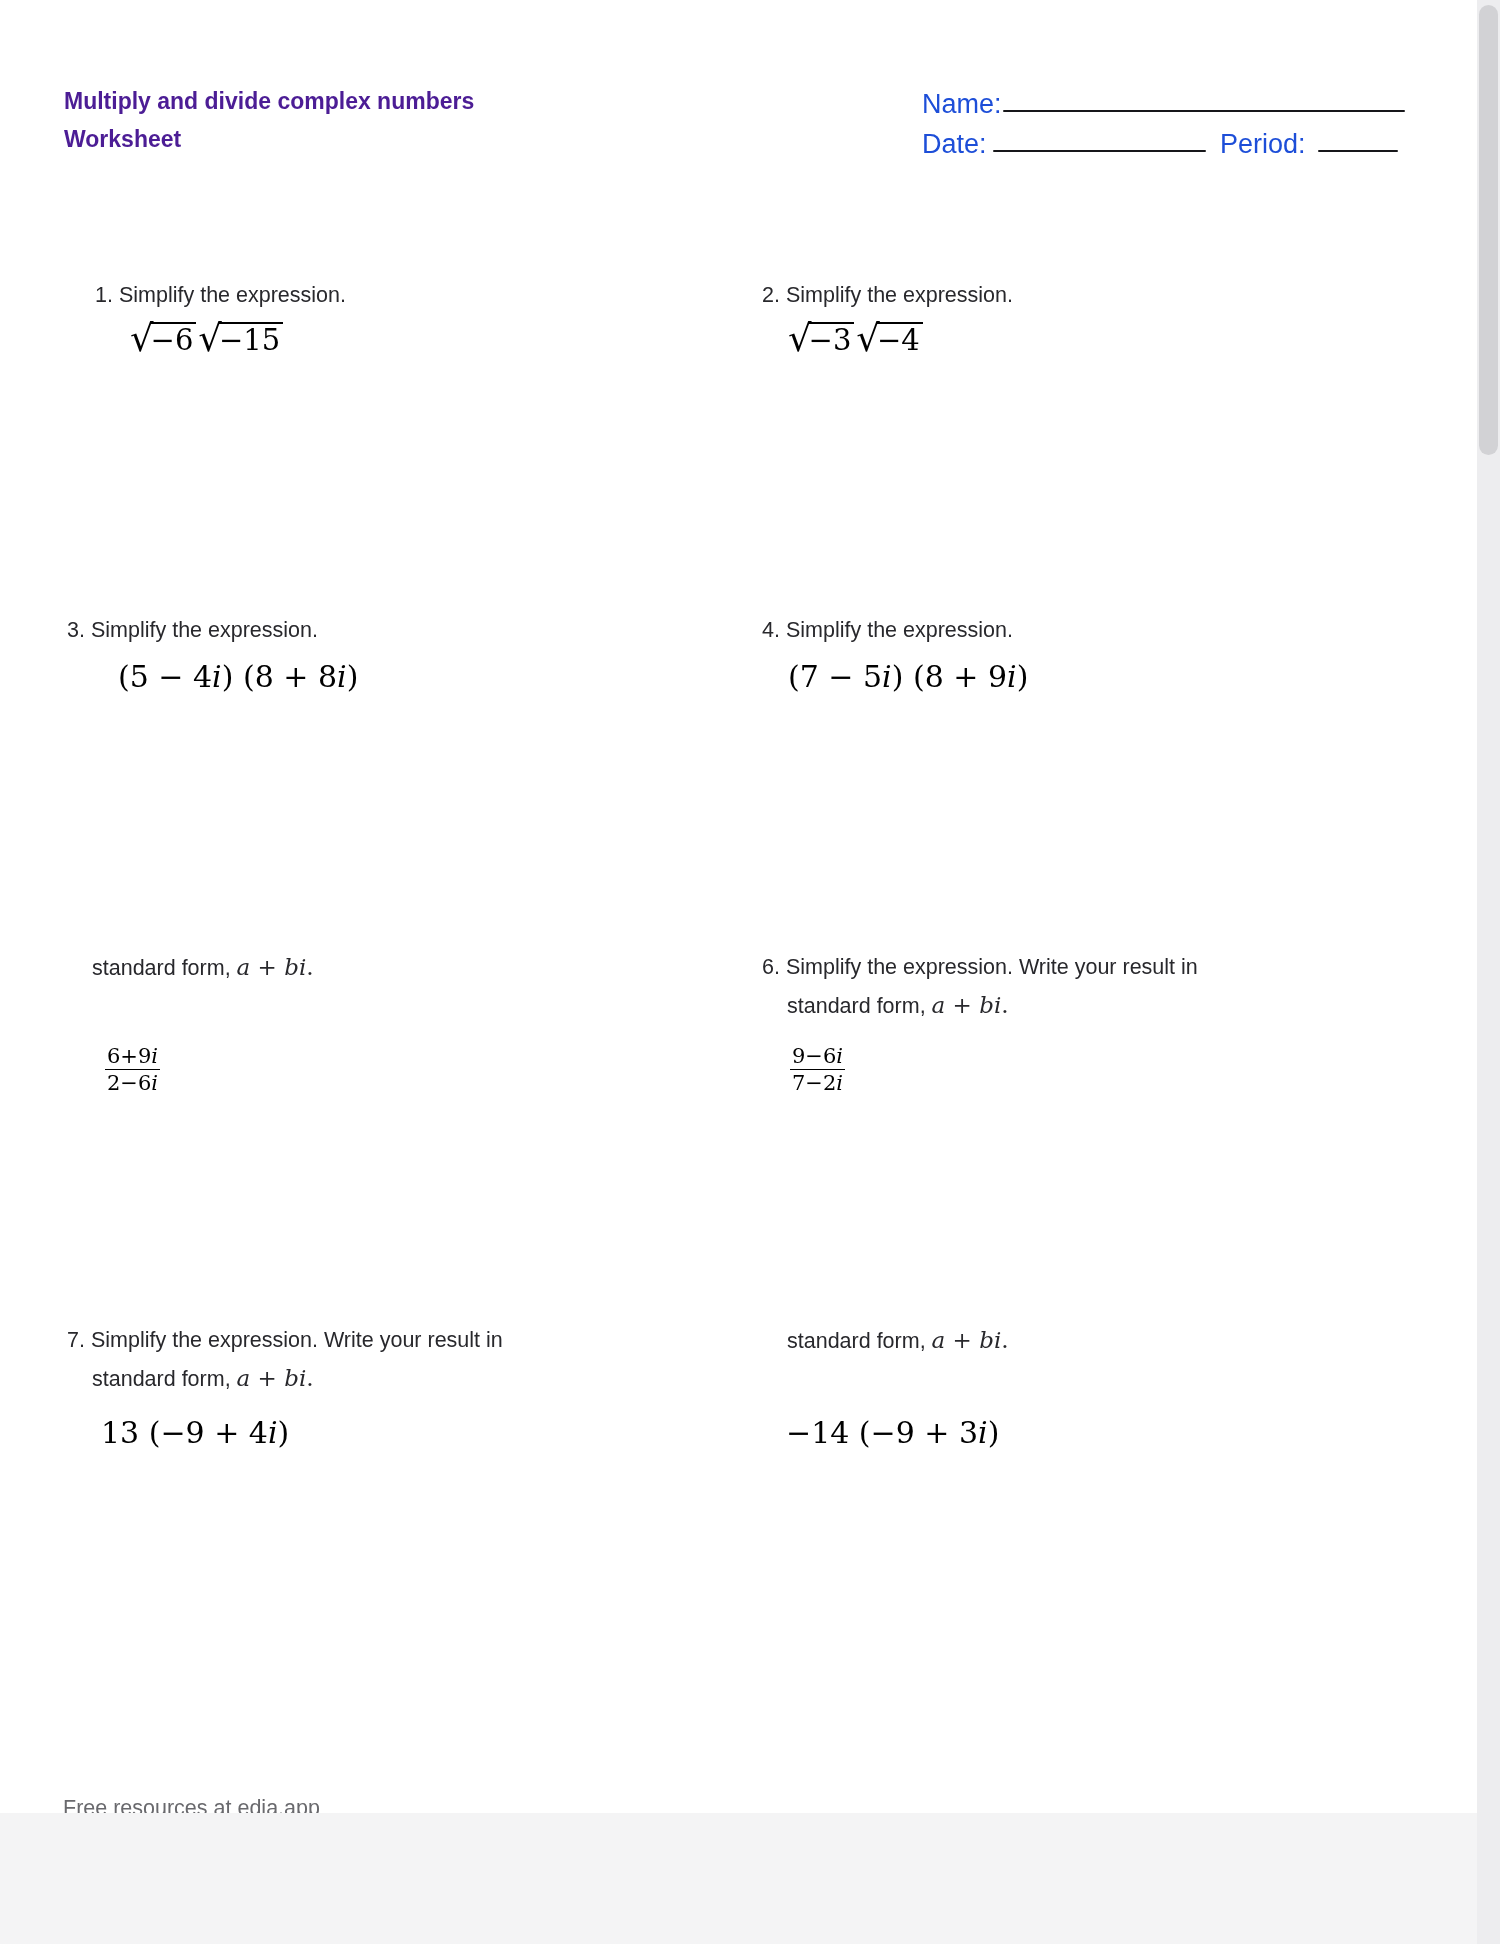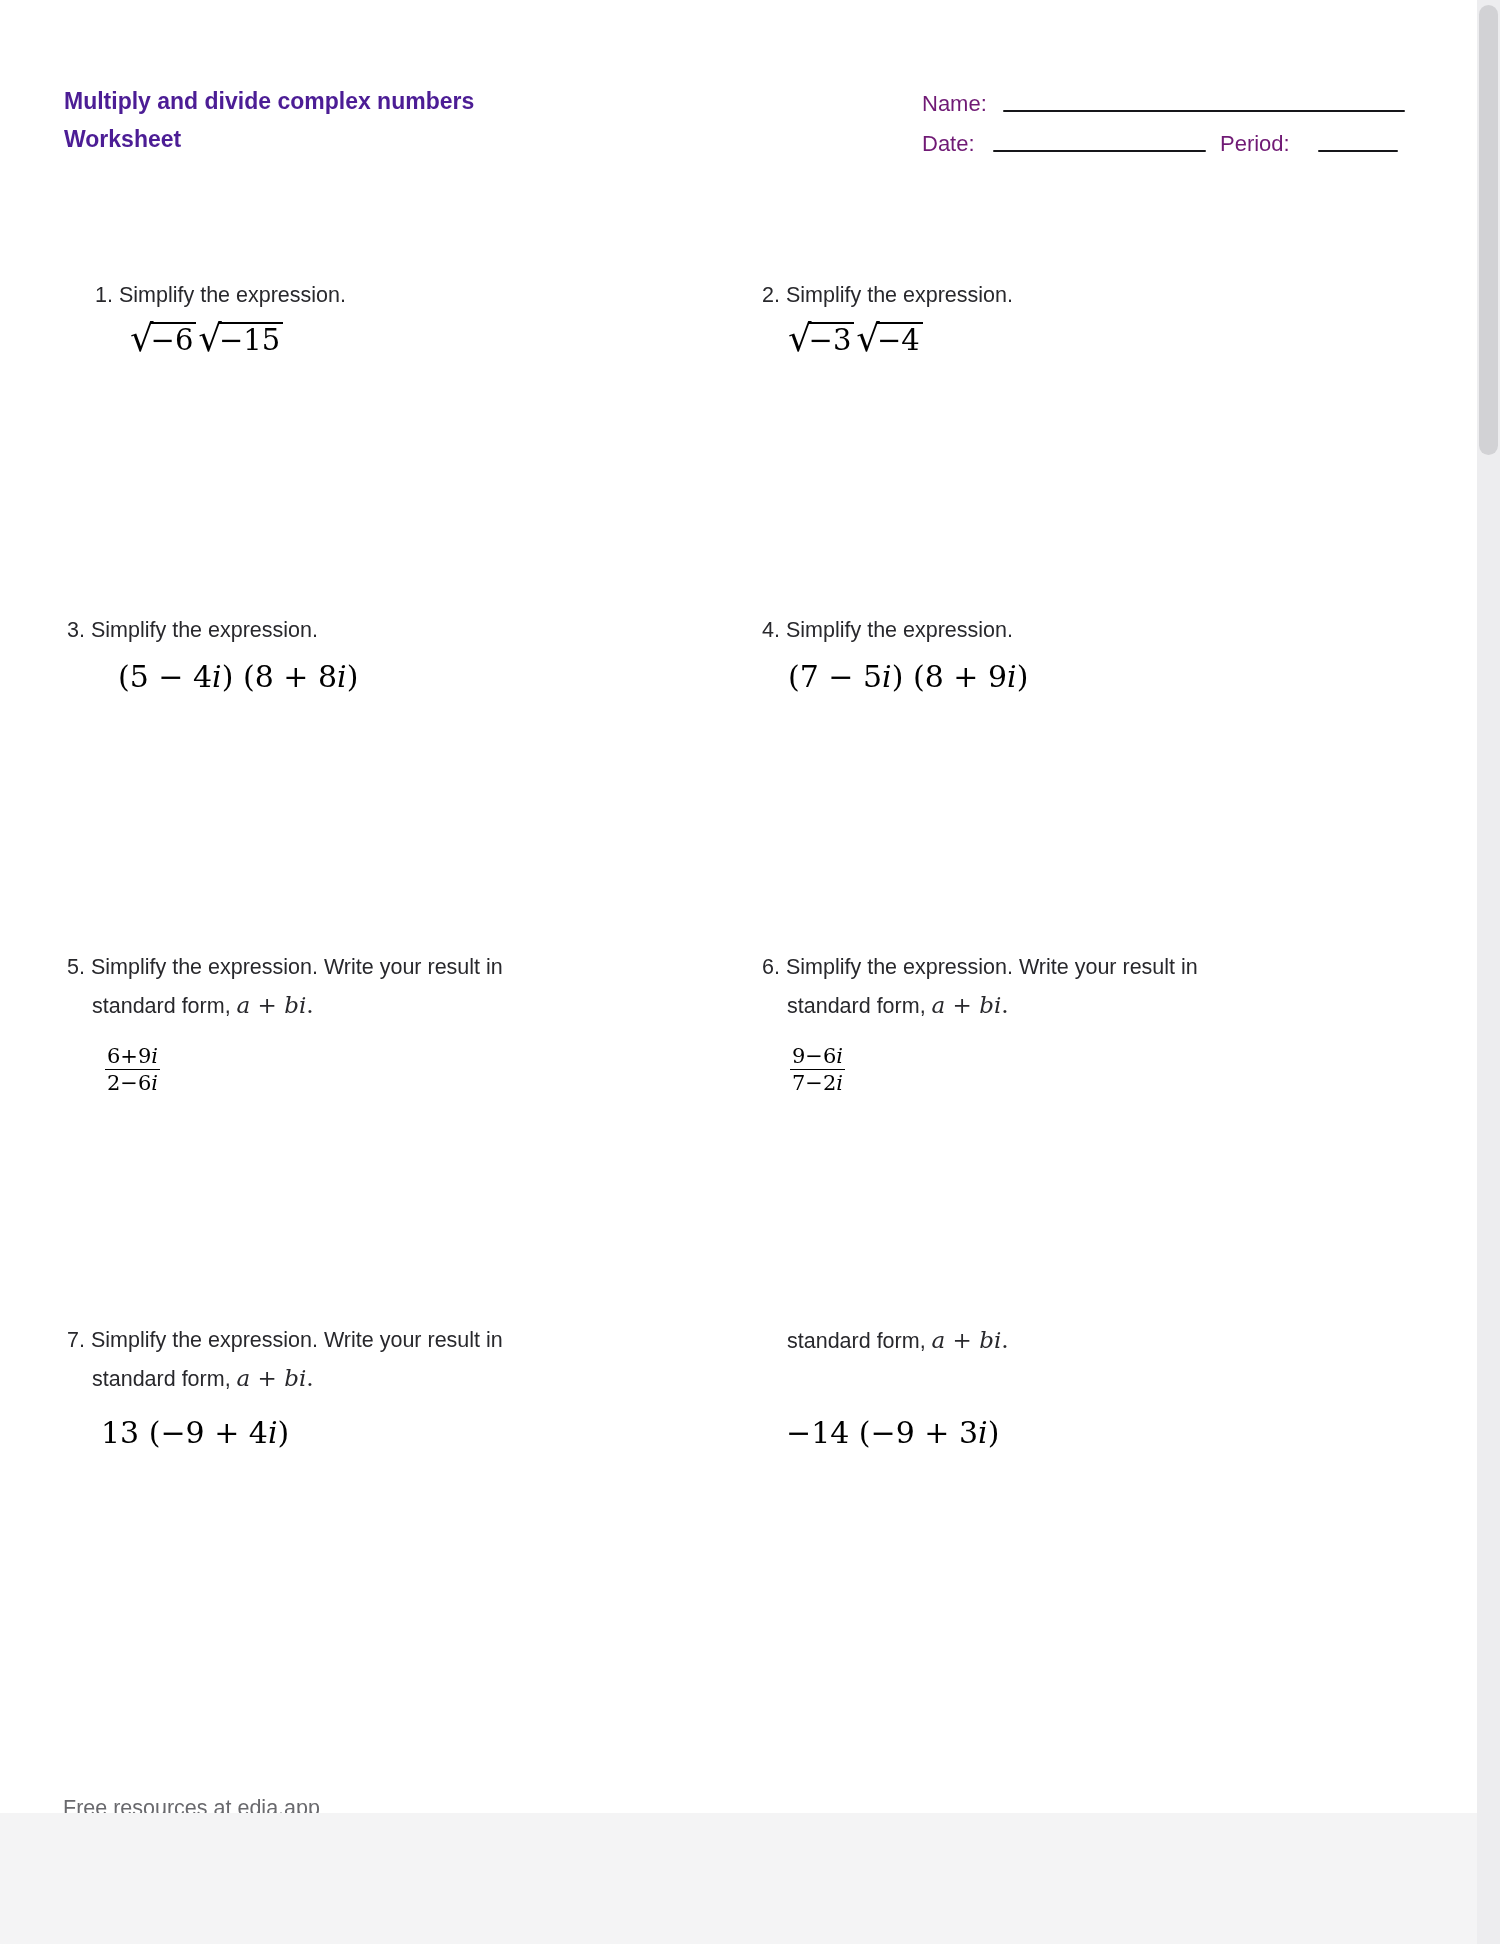--- a/index.html
+++ b/index.html
@@ -7,21 +7,21 @@
     width:1500px;height:1944px;
     background:#ffffff;
     font-family:"Liberation Sans", sans-serif;
     overflow:hidden;
     position:relative;
   }
   .stage{position:absolute;left:0;top:0;width:1500px;height:1944px;}
 
   
   .title{position:absolute;left:64px;top:82px;color:#4c1d95;font-weight:bold;font-size:23px;line-height:38px;}
-  .flabel{position:absolute;color:#701a75;font-size:22px;line-height:24px;}
+  .flabel{position:absolute;color:#1d4ed8;font-size:27px;line-height:24px;}
   .fline{position:absolute;background:#17171a;height:2px;border-radius:1px;}
 
   
   .problem{position:absolute;width:560px;color:#28282c;}
   .col1{left:67px;}
   .col2{left:762px;}
   .prompt{font-size:21.5px;line-height:38px;white-space:nowrap;}
   .pl2{margin-left:25px;}
   .mi{font-family:"DejaVu Serif", serif;font-size:23px;}
   .it{font-style:italic;}
@@ -96,21 +96,20 @@
     <div class="expr" style="left:35px;top:47px;margin-left:16px;"><span><span>(5 − 4</span><span class="it">i</span><span>) (8 + 8</span><span class="it">i</span><span>)</span></span></div>
   </div>
 
   <div class="problem col2" style="top:611px;">
     <div class="prompt"><span>4.</span> <span>Simplify the expression.</span></div>
     <div class="expr" style="left:26px;top:47px;"><span><span>(7 − 5</span><span class="it">i</span><span>) (8 + 9</span><span class="it">i</span><span>)</span></span></div>
   </div>
 
   <div class="problem col1" style="top:948px;">
     <div class="prompt">
-      <div><span>5.</span> <span>Simplify the expression. Write your result in</span></div>
       <div class="pl2"><span>standard form, </span><span class="mi"><span class="it">a</span><span> + </span><span class="it">bi</span><span>.</span></span></div>
     </div>
     <div class="expr" style="left:38px;top:86px;">
       <span class="frac">
           <span class="num"><span>6+9</span><span class="it">i</span></span>
           <span class="den"><span>2−6</span><span class="it">i</span></span>
         </span>
     </div>
   </div>
 

